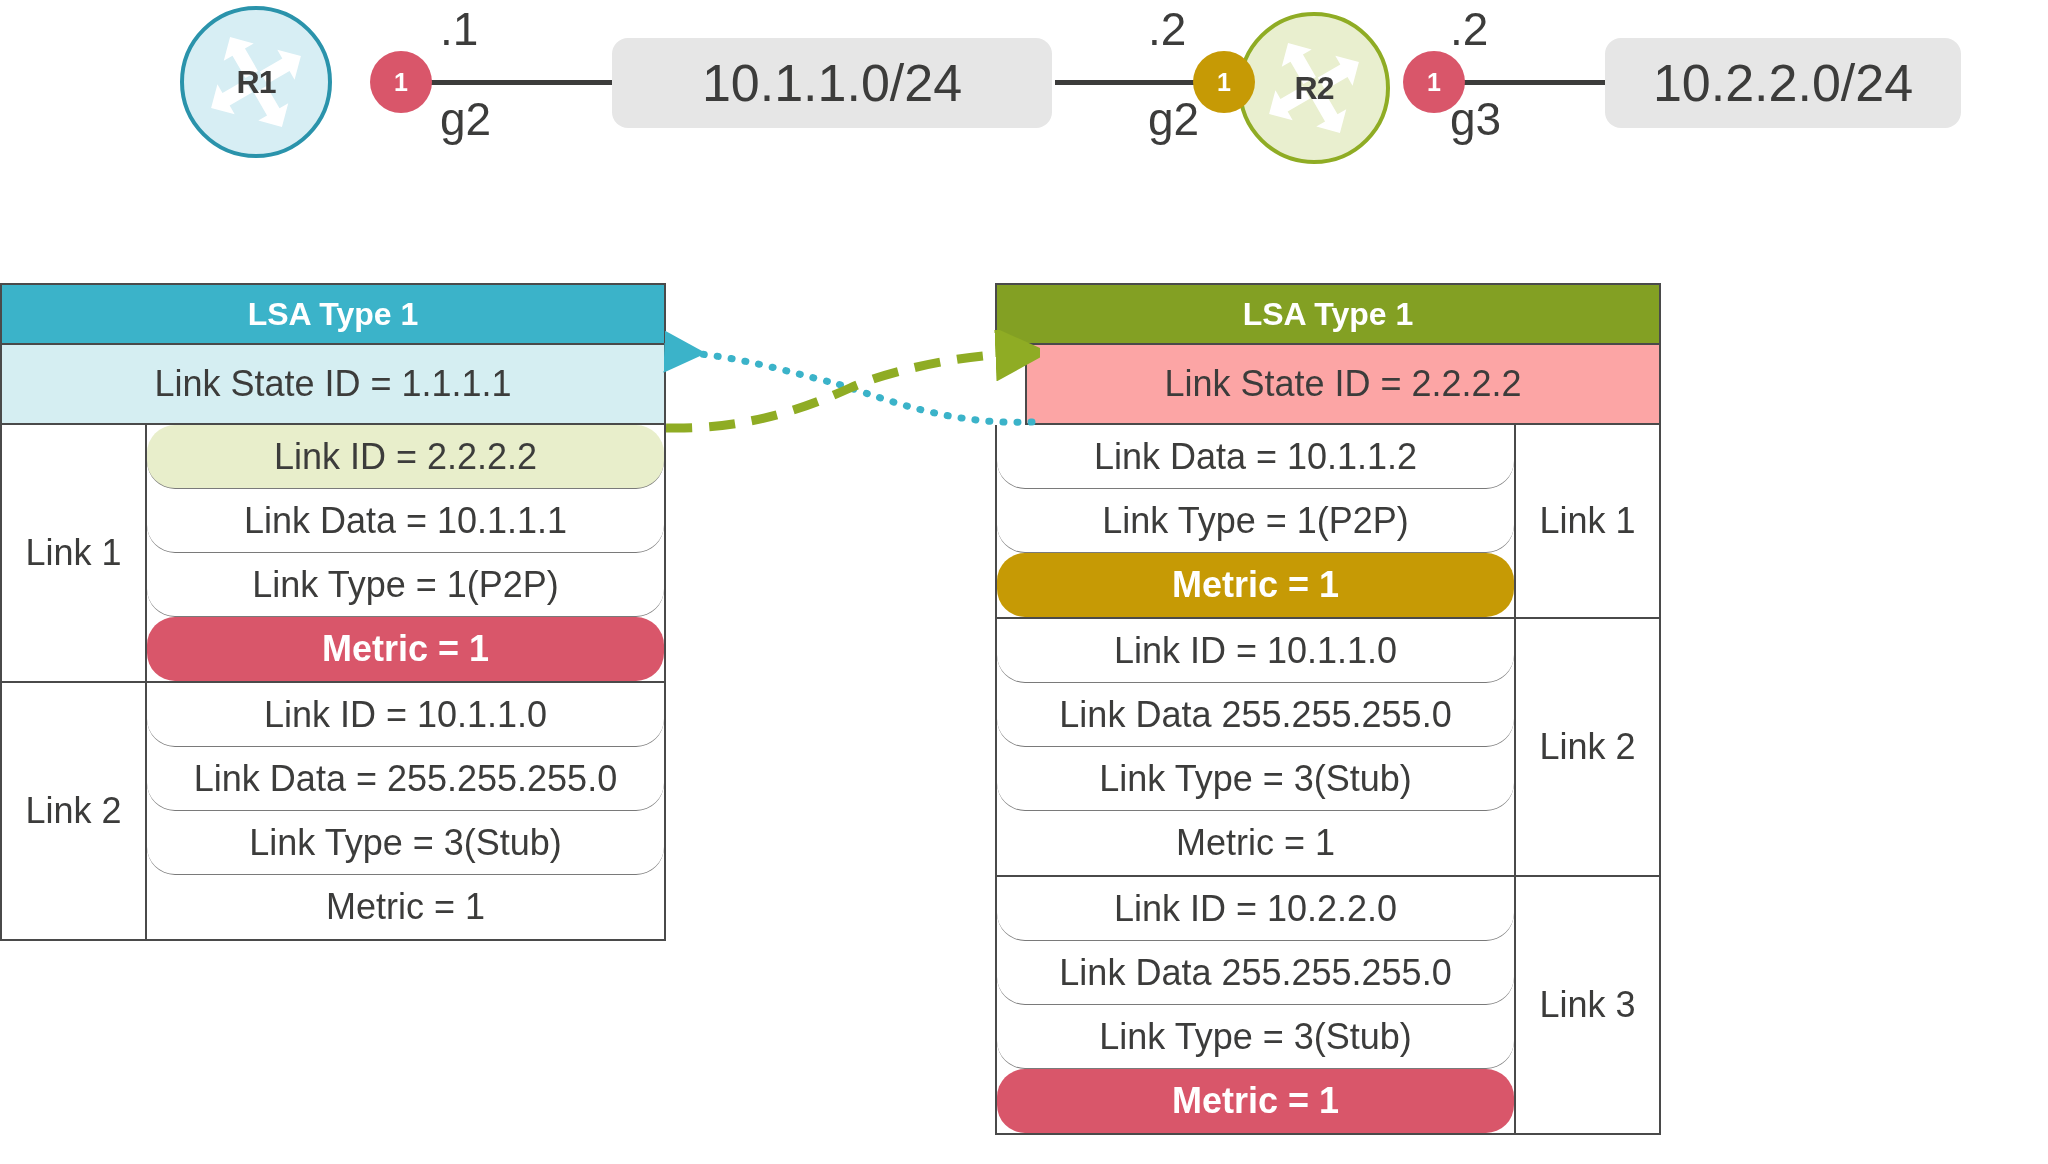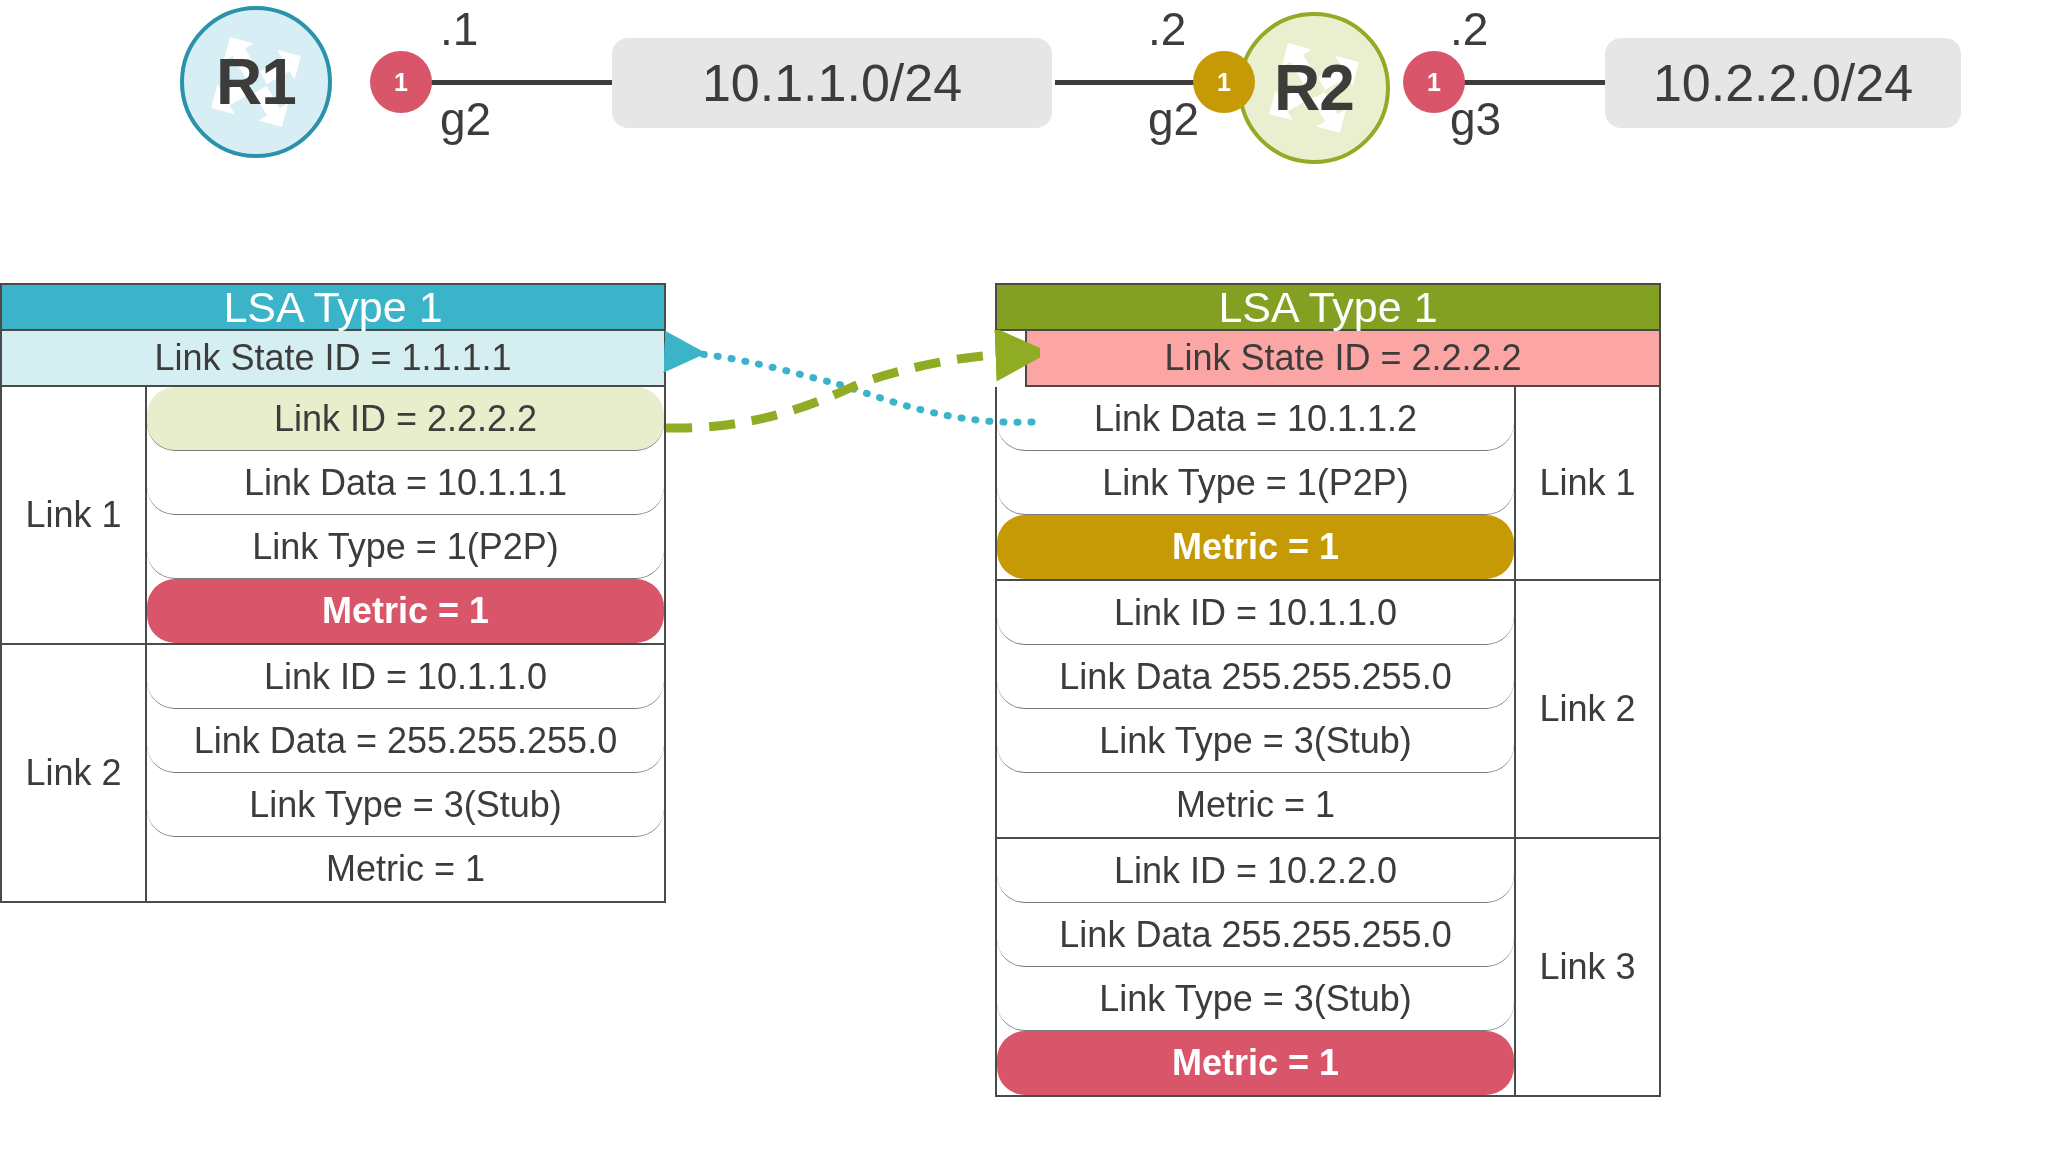--- a/index.html
+++ b/index.html
@@ -16,21 +16,21 @@
   .topology { position: absolute; left: 0; top: 0; width: 2048px; height: 200px; }
 
   .router {
     position: absolute;
     width: 152px; height: 152px;
     border-radius: 50%;
     display: flex; align-items: center; justify-content: center;
   }
   .router .rname {
     position: relative; z-index: 3;
-    font-size: 64px; font-weight: bold; color: #3c3c3b;
+    font-size: 32px; font-weight: bold; color: #3c3c3b;
     letter-spacing: -1px;
   }
   .router .arrows { position: absolute; left: 0; top: 0; width: 100%; height: 100%; z-index: 2; }
 
   #router-r1 { left: 180px; top: 6px; background: #d7eef4; border: 4px solid #2a93ab; }
   #router-r2 { left: 1238px; top: 12px; background: #e9efcf; border: 4px solid #8fac24; }
 
   .iface {
     position: absolute; z-index: 5;
     width: 62px; height: 62px; border-radius: 50%;
@@ -68,29 +68,29 @@
   }
   #net-box-1 { left: 612px;  top: 38px; width: 440px; height: 90px; }
   #net-box-2 { left: 1605px; top: 38px; width: 356px; height: 90px; }
 
   
   .lsa-table { position: absolute; }
   #lsa-table-left  { left: 0px;   top: 283px; width: 666px; }
   #lsa-table-right { left: 995px; top: 283px; width: 666px; }
 
   .tbl-header {
-    height: 48px; display: flex; align-items: center; justify-content: center;
-    color: #ffffff; font-size: 43px; font-weight: normal;
+    height: 62px; display: flex; align-items: center; justify-content: center;
+    color: #ffffff; font-size: 32px; font-weight: bold;
     border: 2px solid #4a4a4a;
   }
   #lsa-table-left  .tbl-header { background: #3bb3c9; }
   #lsa-table-right .tbl-header { background: #83a023; }
 
   .tbl-lsid {
-    height: 56px; display: flex; align-items: center; justify-content: center;
+    height: 80px; display: flex; align-items: center; justify-content: center;
     font-size: 36px; color: #3c3c3b;
     border: 2px solid #4a4a4a; border-top: none;
   }
   #lsa-table-left  .tbl-lsid { background: #d5eef2; }
   #lsa-table-right .tbl-lsid { background: #fca5a5; margin-left: 30px; }
 
   .link-group { display: flex; border: 2px solid #4a4a4a; border-top: none; }
   .link-label {
     width: 145px; flex: 0 0 145px;
     display: flex; align-items: center; justify-content: center;

